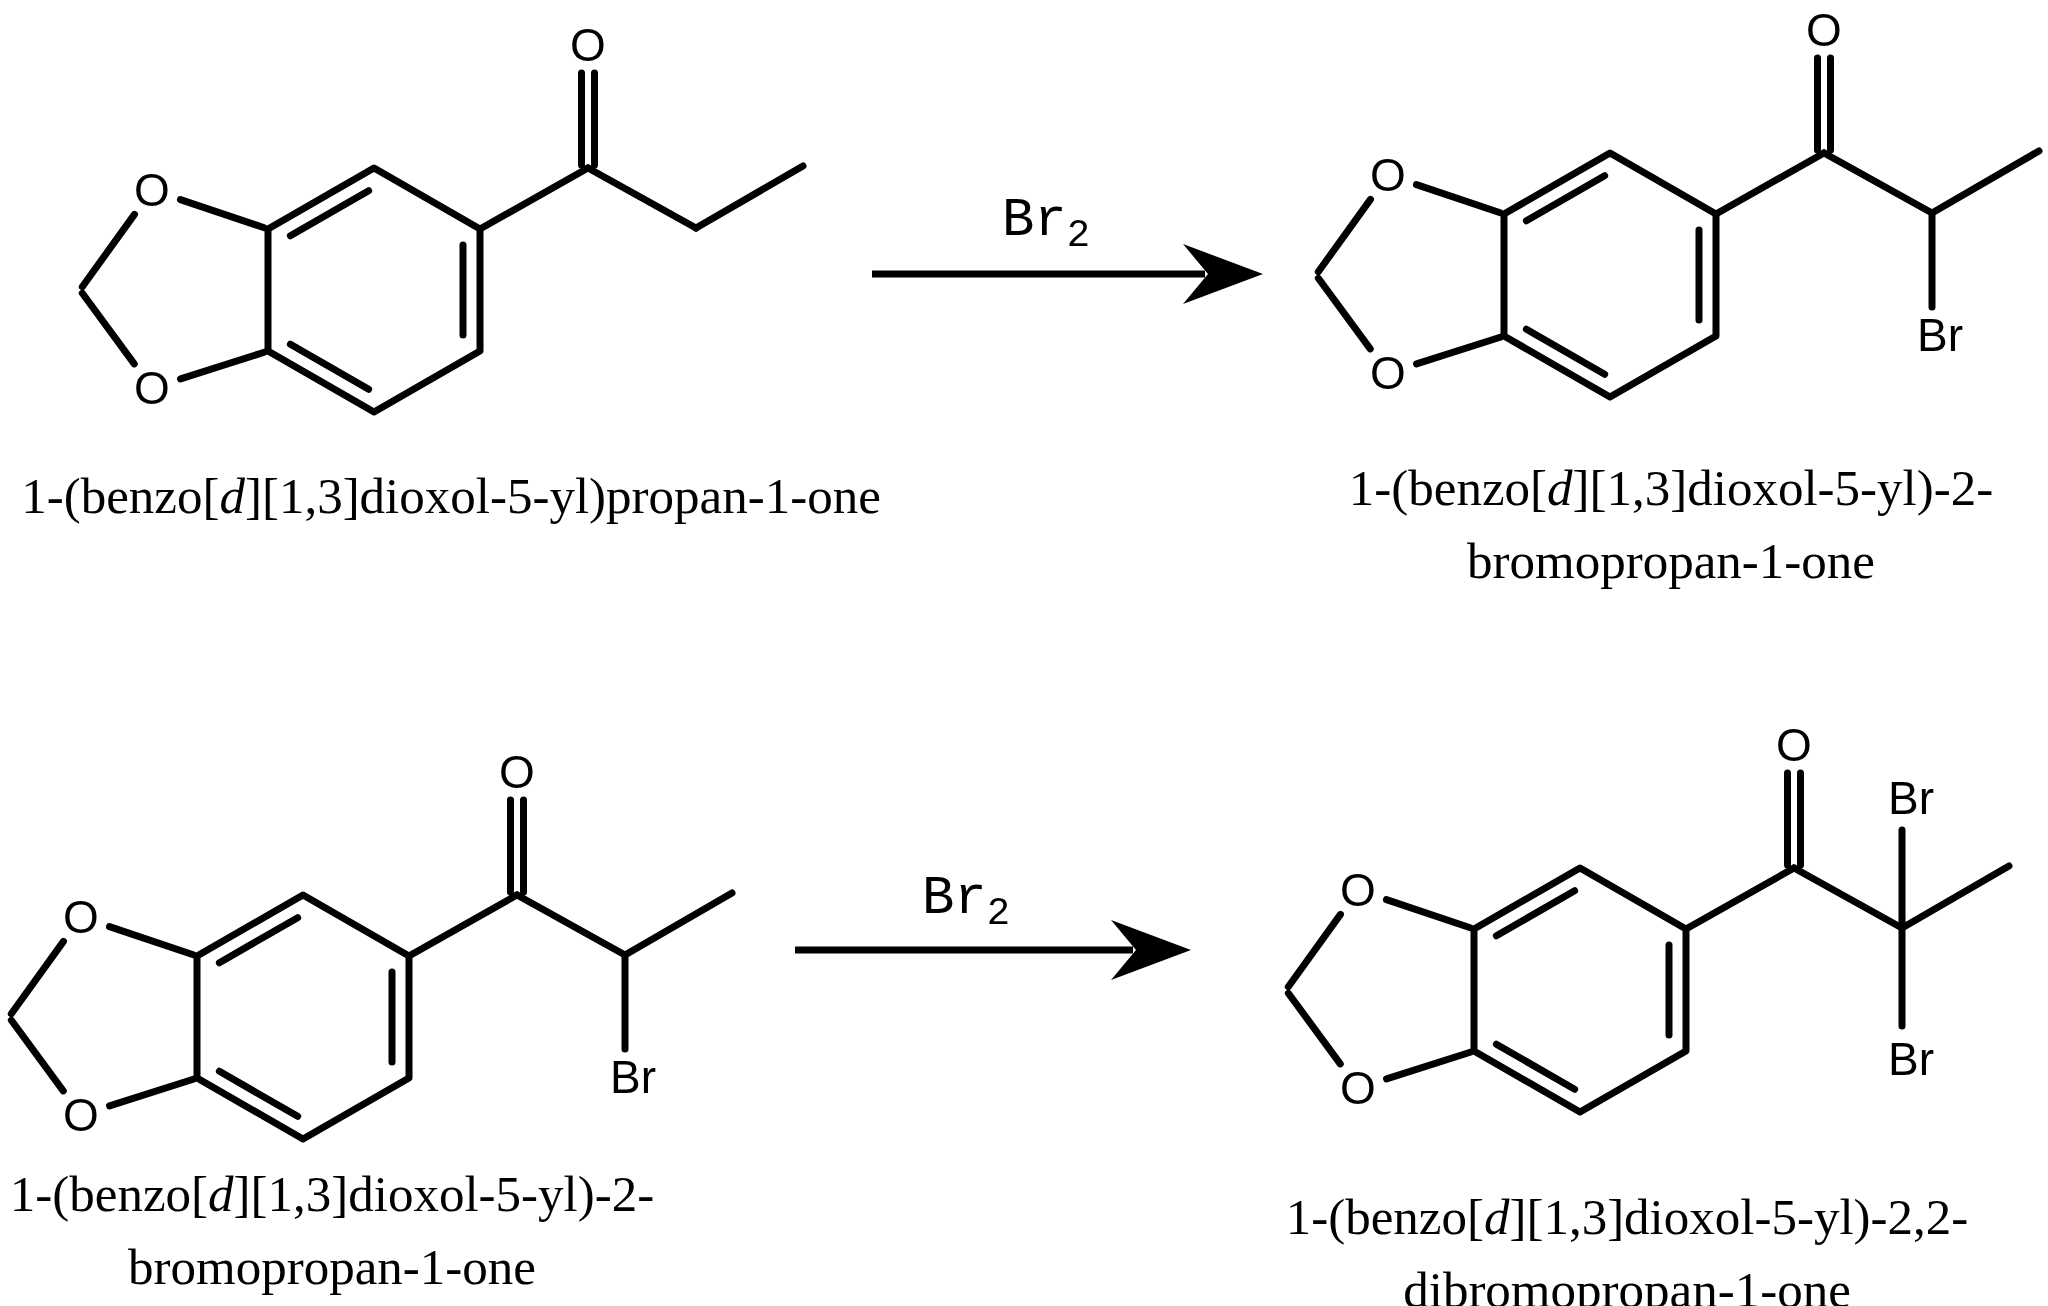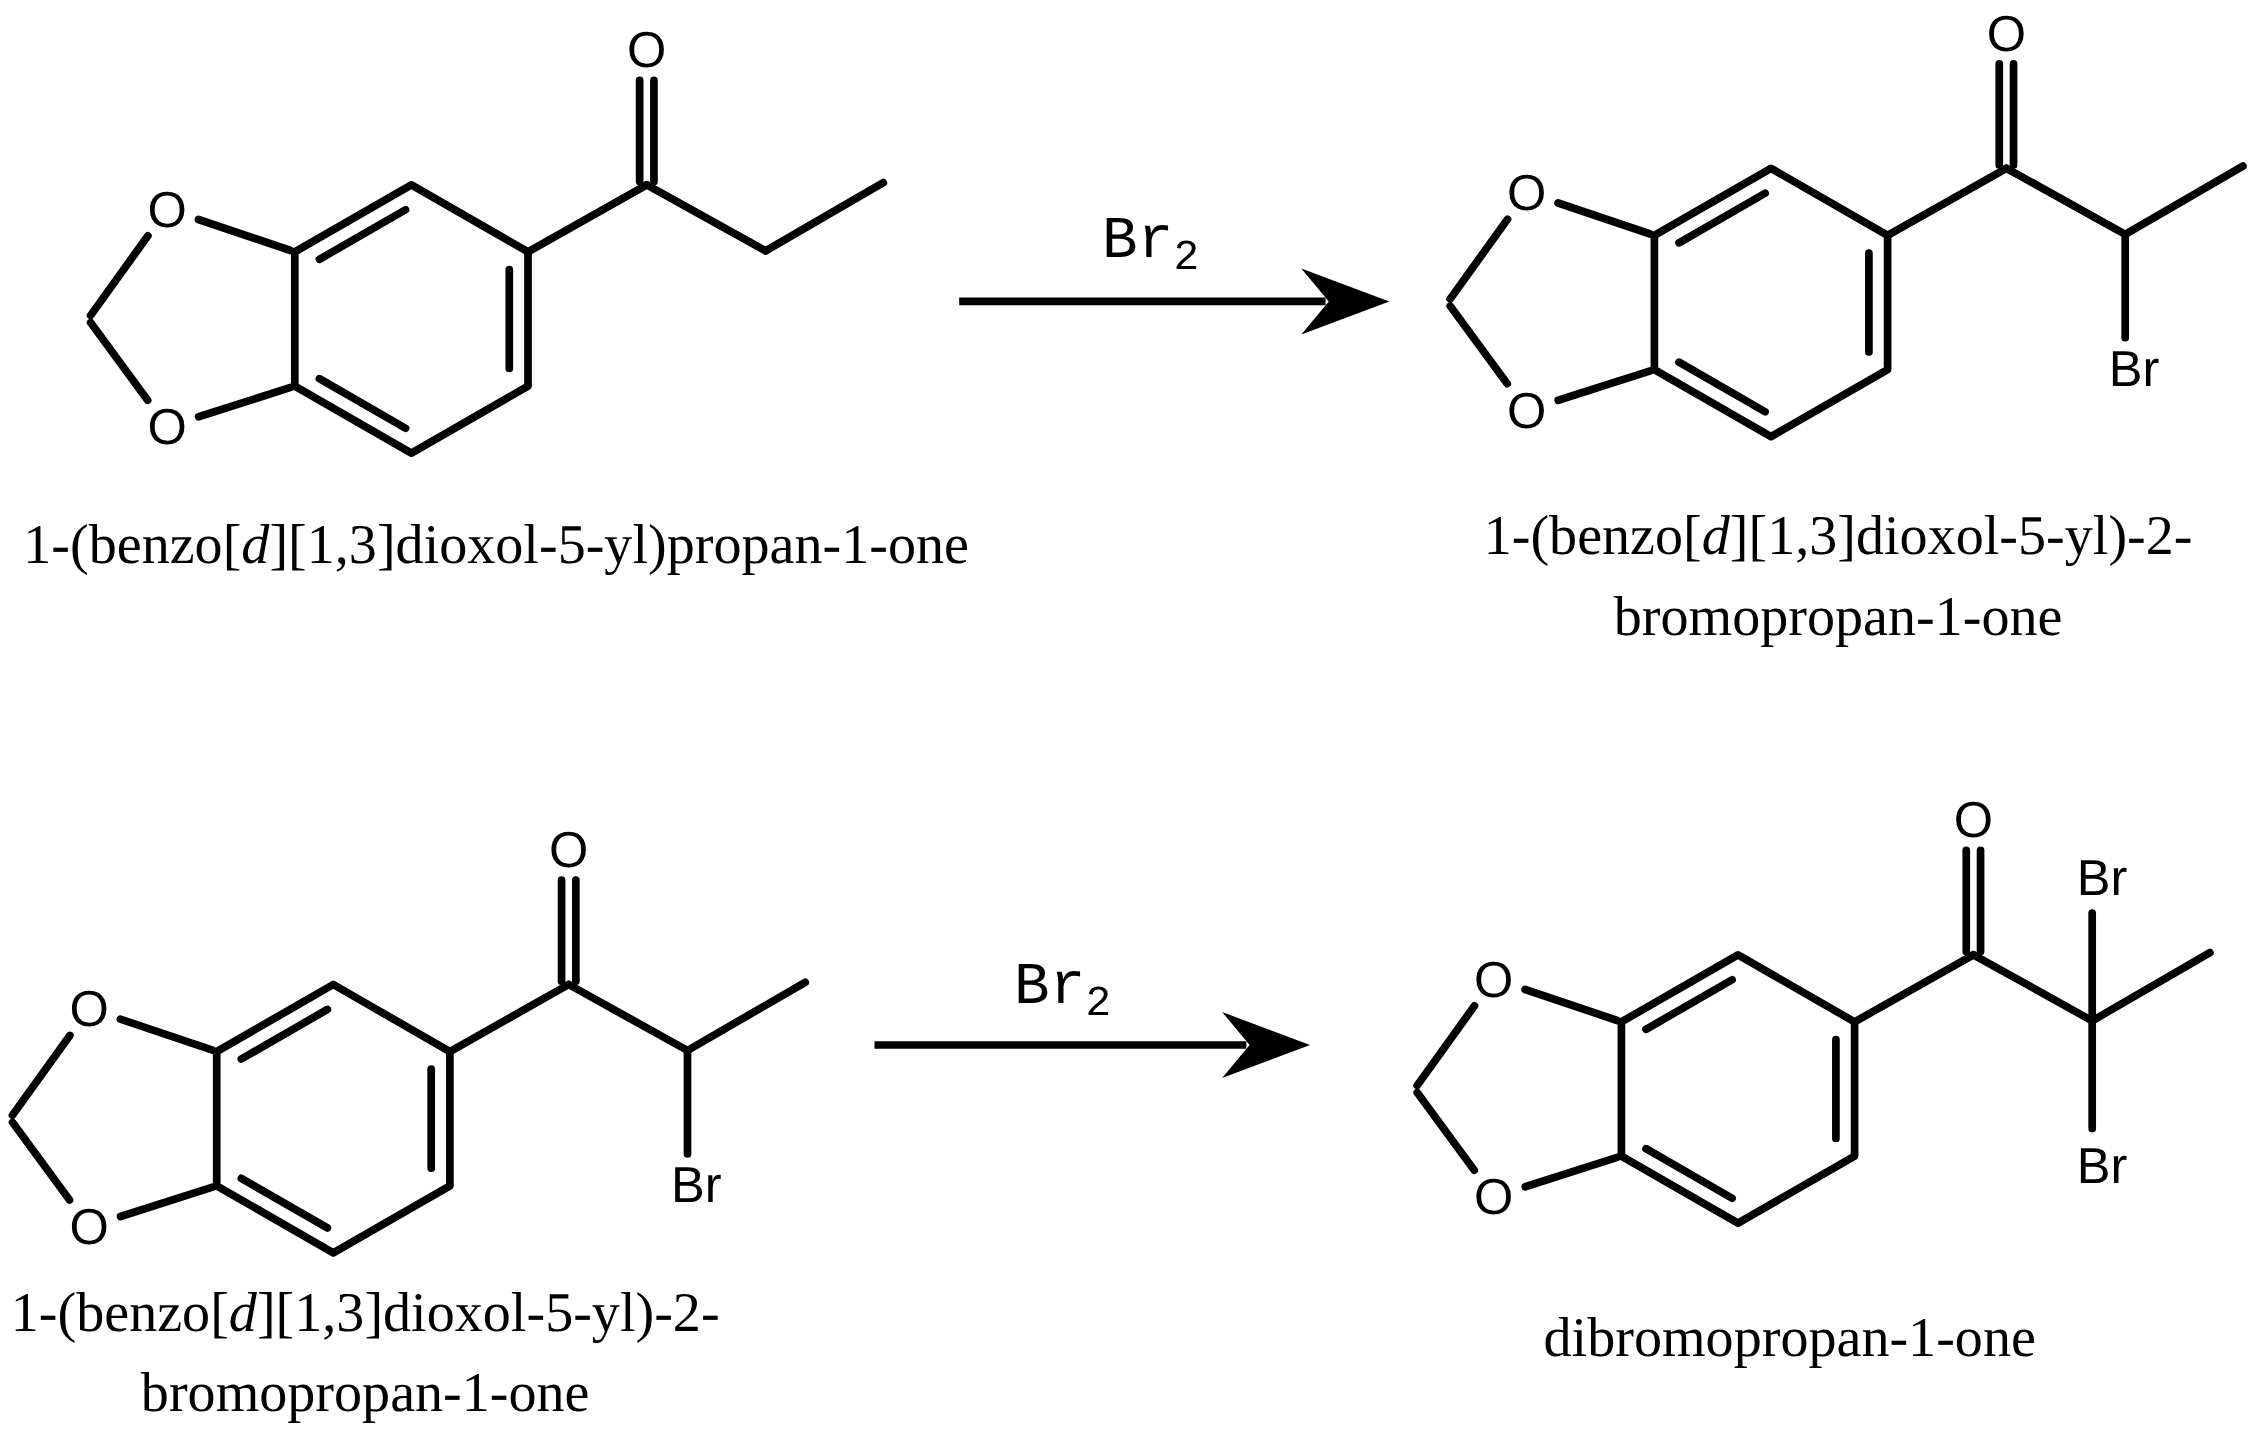--- a/index.html
+++ b/index.html
@@ -121,16 +121,17 @@
     <div><span>1-(benzo[</span><i>d</i><span>][1,3]dioxol-5-yl)-2-</span></div>
     <div>bromopropan-1-one</div>
   </div>
 
   <div class="caption" style="left:332px;top:1158px">
     <div><span>1-(benzo[</span><i>d</i><span>][1,3]dioxol-5-yl)-2-</span></div>
     <div>bromopropan-1-one</div>
   </div>
 
   <div class="caption" style="left:1627px;top:1181px">
+    <div><span>1-(benzo[</span><i>d</i><span>][1,3]dioxol-5-yl)-2,2-</span></div>
     <div>dibromopropan-1-one</div>
   </div>
 
 </div>
 
 </body></html>

